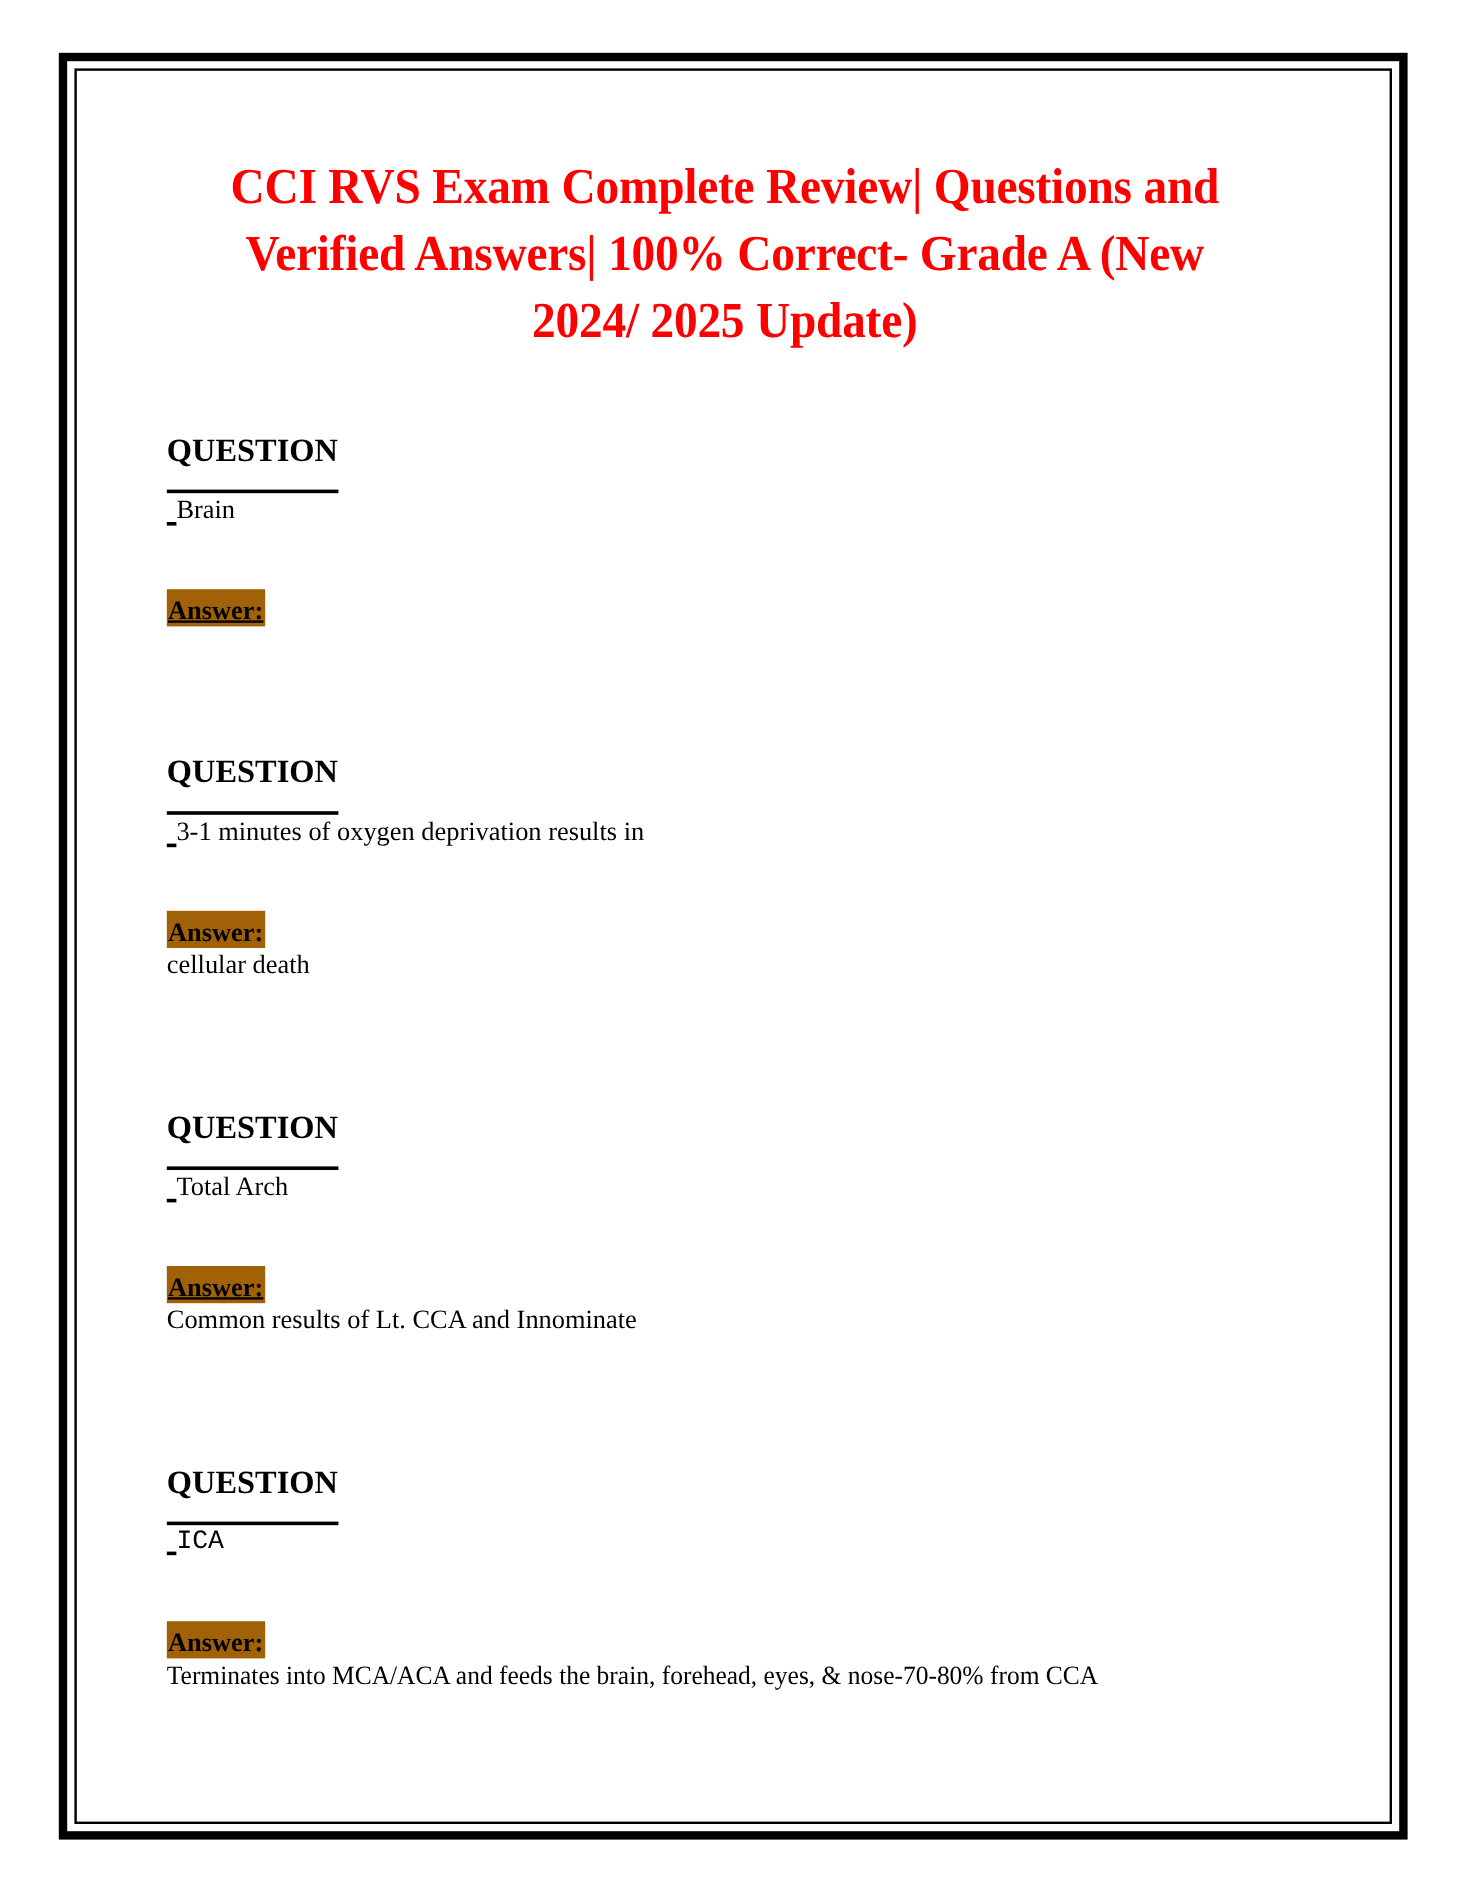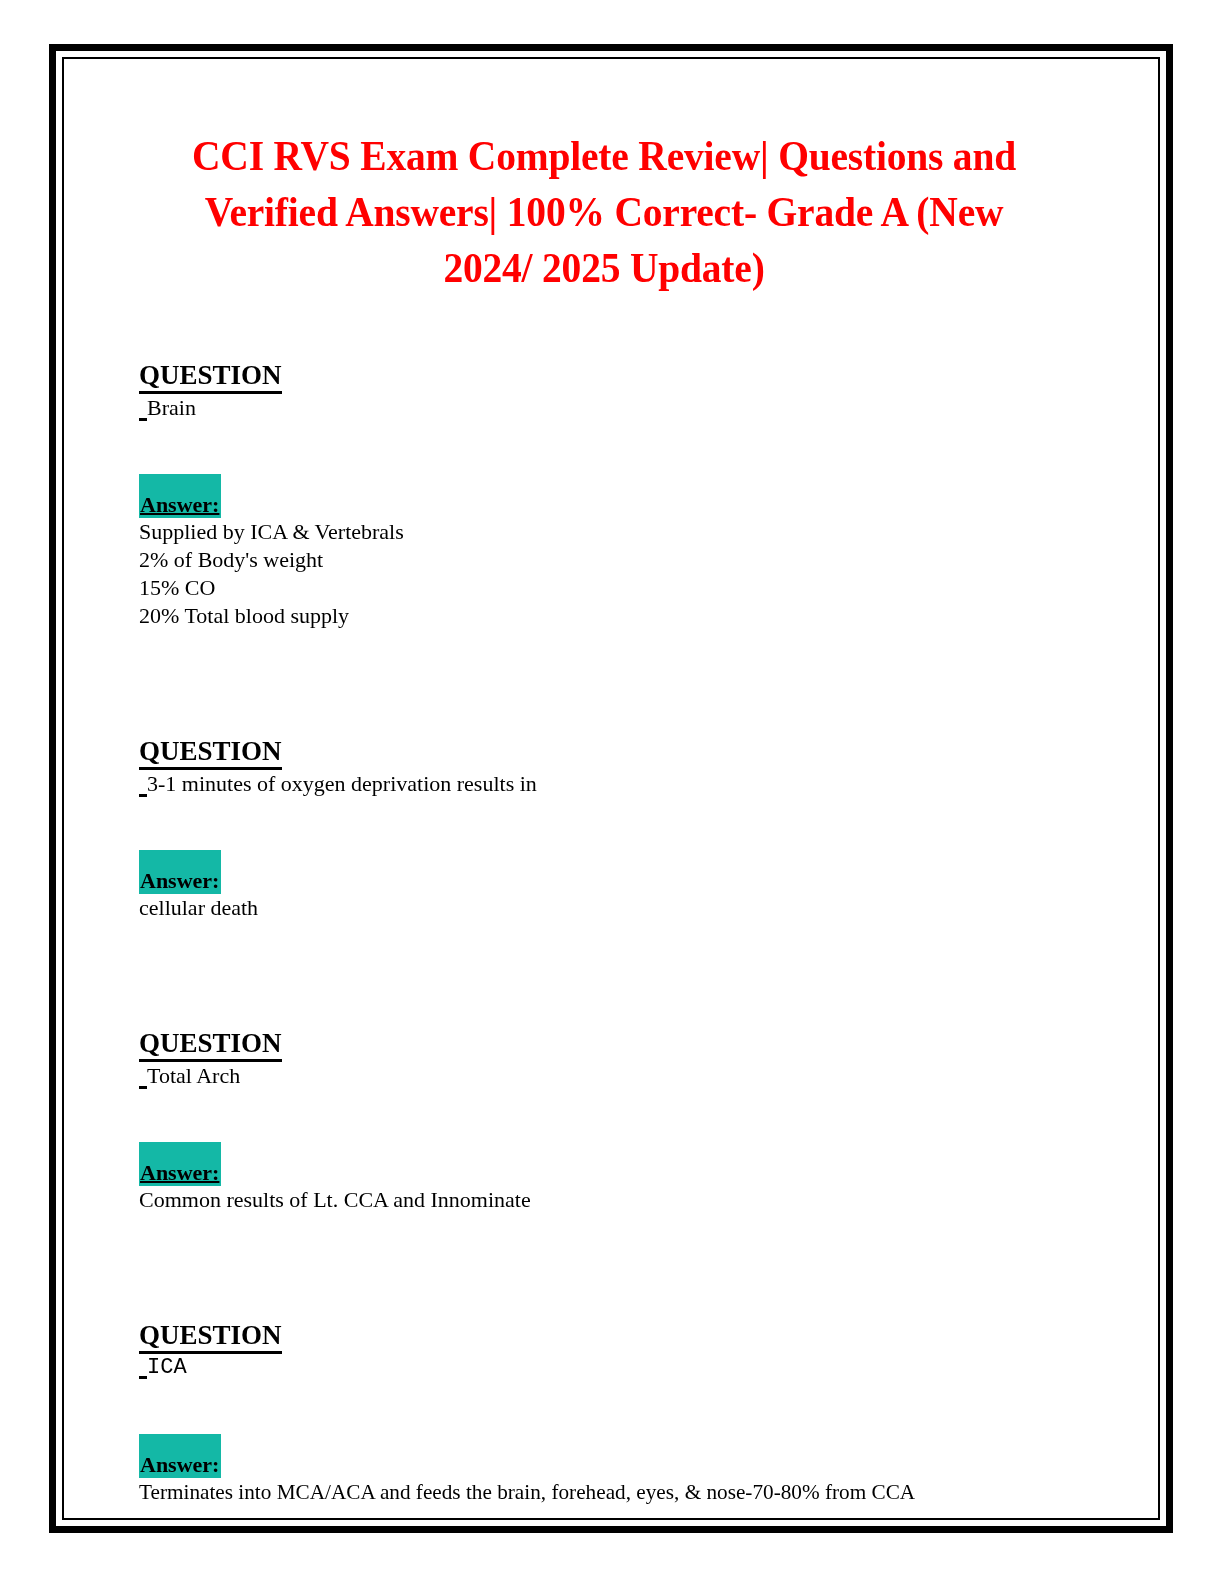--- a/index.html
+++ b/index.html
@@ -77,21 +77,21 @@
     padding: 0;
   }
 
   .q-heading {
     font-weight: bold;
     font-size: 27px;
     line-height: 30px;
     color: #000000;
     display: inline-block;
     border-bottom: 3px solid #000000;
-    padding-bottom: 1px;
+    padding-bottom: 18px;
     margin: 0;
   }
 
   .q-text {
     font-size: 22px;
     line-height: 28px;
     color: #000000;
     margin: 0;
     padding-top: 2px;
     white-space: pre-wrap;
@@ -100,26 +100,26 @@
   
   .lead-mark {
     display: inline-block;
     width: 8px;
     border-bottom: 3px solid #000000;
     vertical-align: -6px;
   }
 
   .a-label {
     display: inline-block;
-    background: #14b8a6;
+    background: #a16207;
     color: #000000;
     font-weight: bold;
     font-size: 22px;
     line-height: 26px;
-    padding: 18px 2px 0 1px;
+    padding: 5px 2px 0 1px;
     margin: 0;
   }
   .a-label.underlined {
     text-decoration: underline;
     text-underline-offset: 1px;
   }
 
   .a-text {
     font-size: 22px;
     line-height: 28px;
@@ -156,24 +156,20 @@
       <div>
         <span class="q-heading">QUESTION</span>
       </div>
       <div class="q-text-row">
         <span class="lead-mark"></span><span class="q-text" style="display:inline;">Brain</span>
       </div>
       <div class="gap-q-to-answer"></div>
       <div>
         <span class="a-label underlined">Answer:</span>
       </div>
-      <div class="a-text">Supplied by ICA &amp; Vertebrals
-2% of Body's weight
-15% CO
-20% Total blood supply</div>
     </div>
 
     <div class="gap-block"></div>
 
     <div class="qa-block">
       <div>
         <span class="q-heading">QUESTION</span>
       </div>
       <div class="q-text-row">
         <span class="lead-mark"></span><span class="q-text" style="display:inline;">3-1 minutes of oxygen deprivation results in</span>

